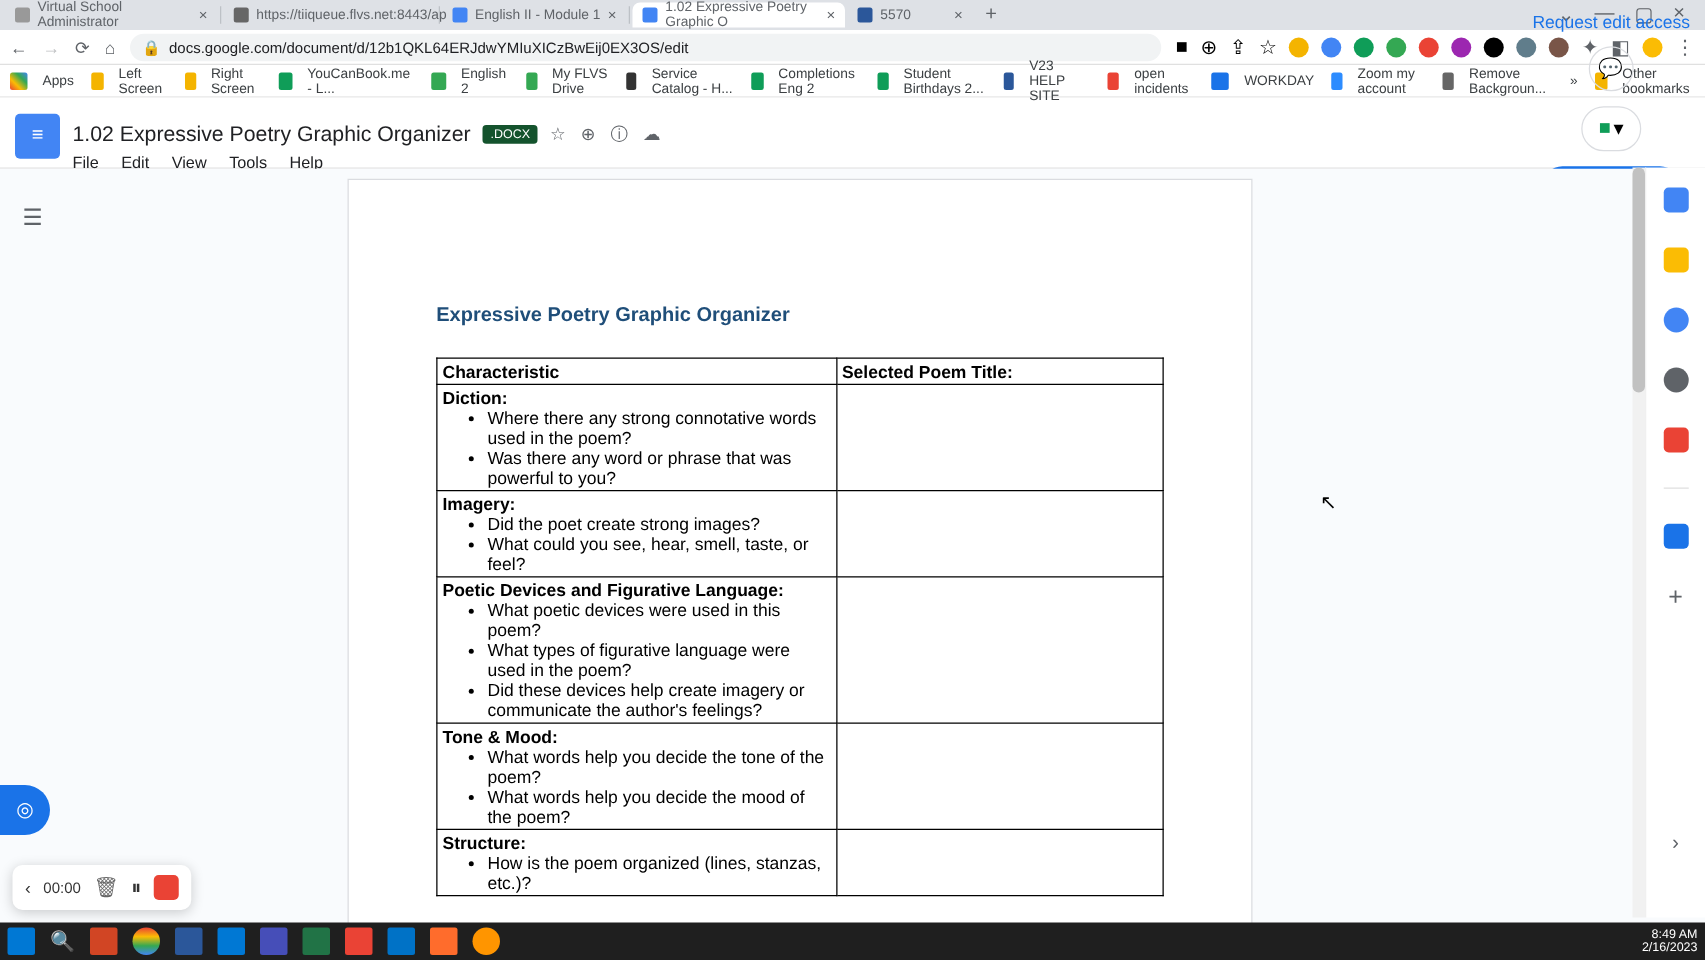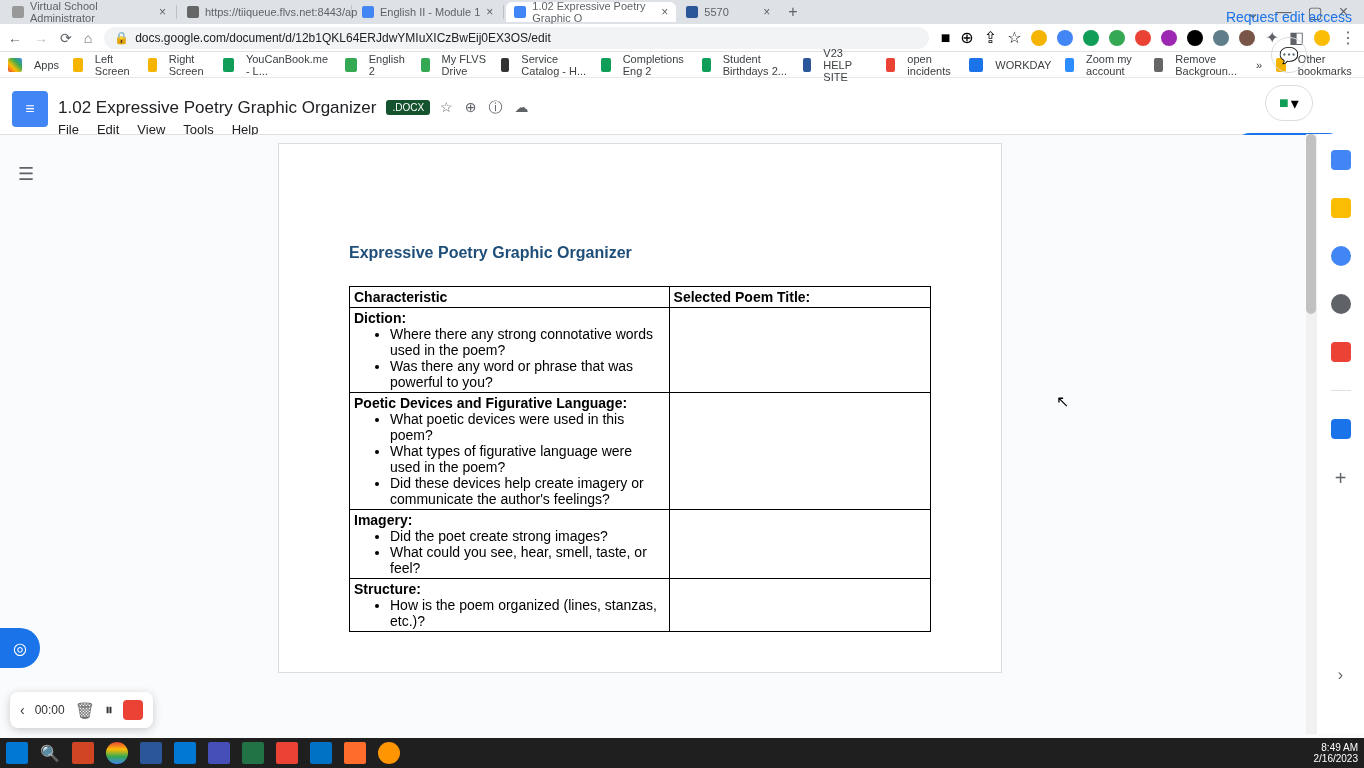--- a/index.html
+++ b/index.html
@@ -273,35 +273,45 @@
               <div class="row-head">Diction:</div>
               <ul class="row-list">
                 <li>Where there any strong connotative words used in the poem?</li>
                 <li>Was there any word or phrase that was powerful to you?</li>
               </ul>
             </td>
             <td></td>
           </tr>
           <tr>
             <td>
+              <div class="row-head">Imagery:</div>
+              <ul class="row-list">
+                <li>Did the poet create strong images?</li>
+                <li>What could you see, hear, smell, taste, or feel?</li>
+              </ul>
+            </td>
+            <td></td>
+          </tr>
+          <tr>
+            <td>
               <div class="row-head">Poetic Devices and Figurative Language:</div>
               <ul class="row-list">
                 <li>What poetic devices were used in this poem?</li>
                 <li>What types of figurative language were used in the poem?</li>
                 <li>Did these devices help create imagery or communicate the author's feelings?</li>
               </ul>
             </td>
             <td></td>
           </tr>
           <tr>
             <td>
-              <div class="row-head">Imagery:</div>
-              <ul class="row-list">
-                <li>Did the poet create strong images?</li>
-                <li>What could you see, hear, smell, taste, or feel?</li>
+              <div class="row-head">Tone &amp; Mood:</div>
+              <ul class="row-list">
+                <li>What words help you decide the tone of the poem?</li>
+                <li>What words help you decide the mood of the poem?</li>
               </ul>
             </td>
             <td></td>
           </tr>
           <tr>
             <td>
               <div class="row-head">Structure:</div>
               <ul class="row-list">
                 <li>How is the poem organized (lines, stanzas, etc.)?</li>
               </ul>

